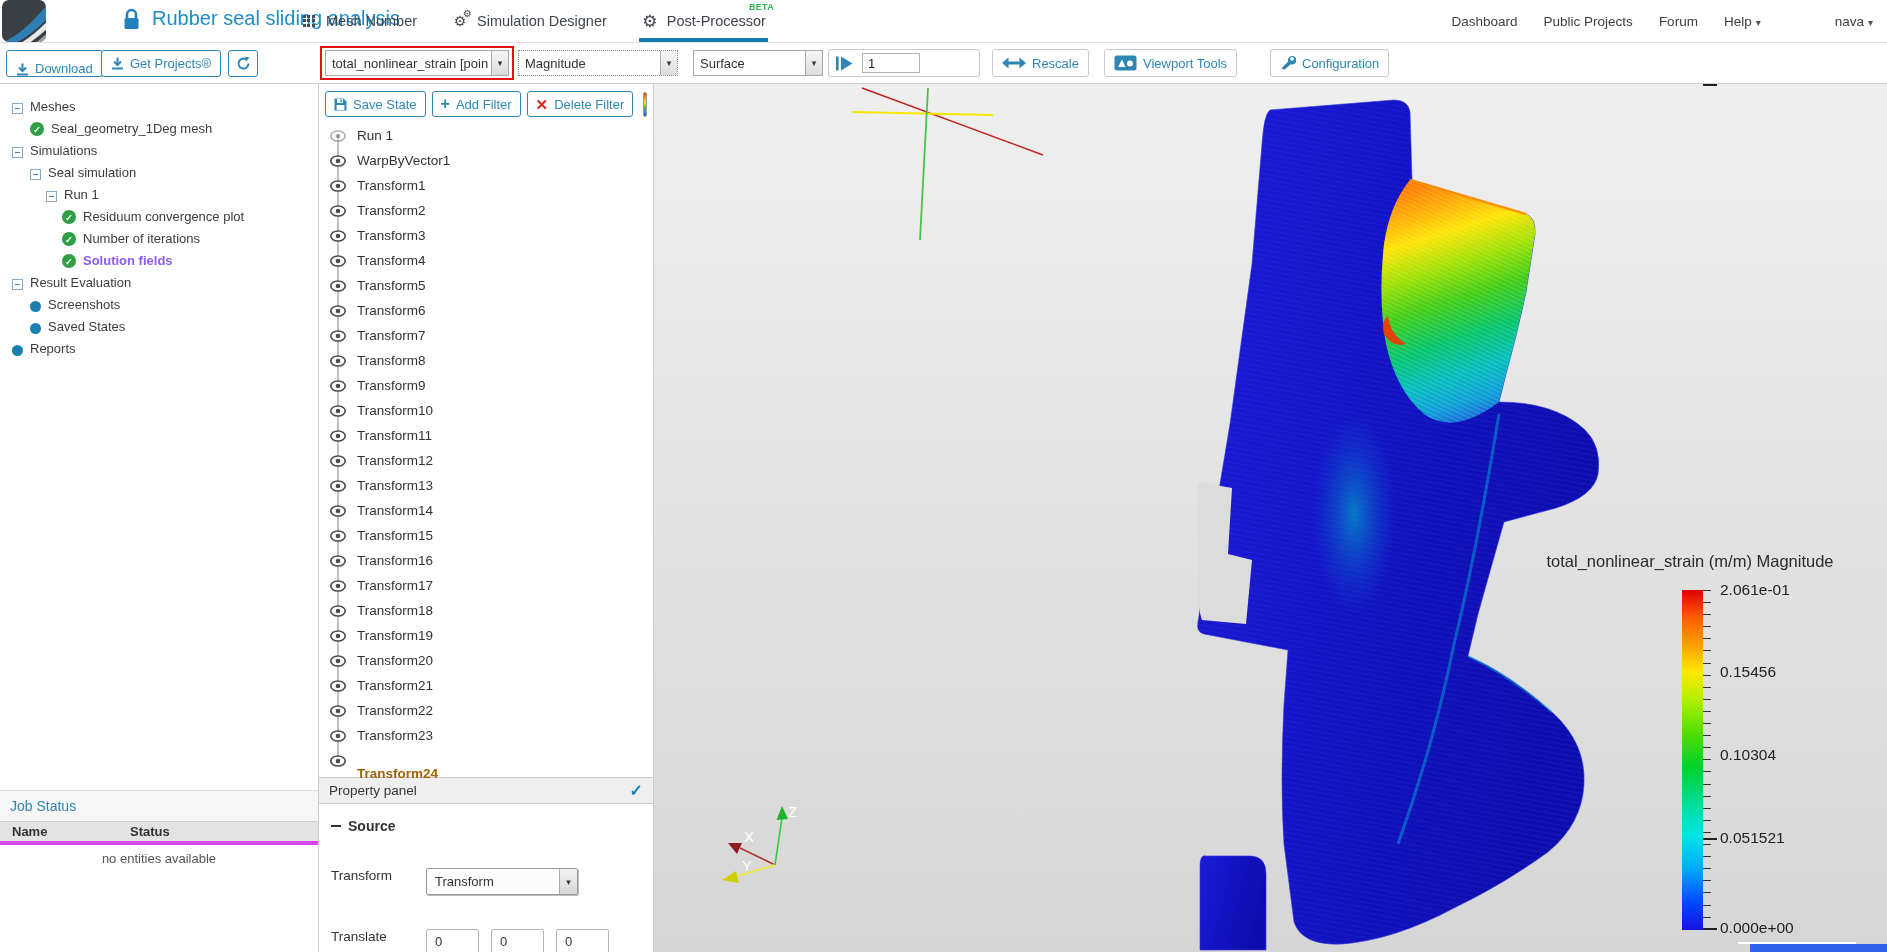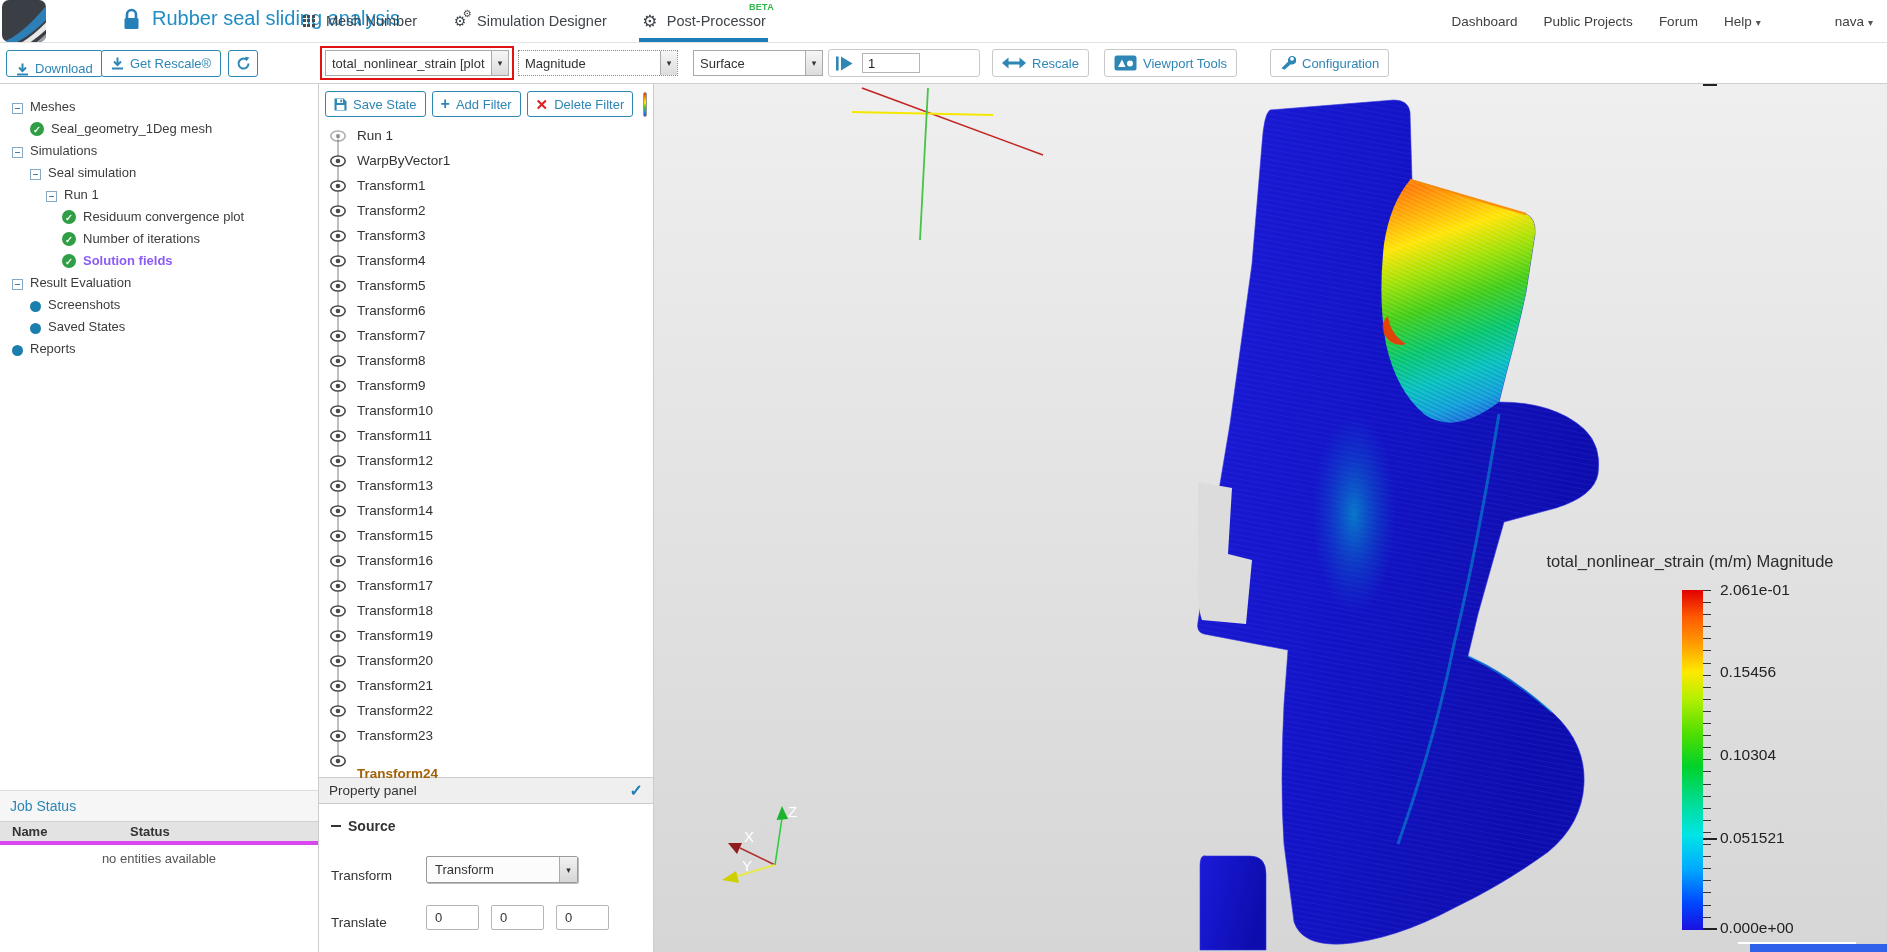--- a/index.html
+++ b/index.html
@@ -87,21 +87,21 @@
   .pl-row{position:relative;height:25px;display:flex;align-items:center;gap:11px;padding-left:11px;cursor:pointer;}
   .eye{display:inline-flex;width:16px;height:12px;flex:none;}
   .pl-row[data-dim="true"] .eye{opacity:.45;}
   .pl-label{font-size:13.5px;color:#333;}
   .pl-row[data-selected="true"] .pl-label{color:#a16207;font-weight:bold;margin-top:26px;}
   .prop-bar{height:27px;margin-top:4px;background:#efefef;border-top:1px solid #ccc;border-bottom:1px solid #ccc;display:flex;align-items:center;padding:0 10px;font-size:13.5px;color:#333;}
   .prop-bar .check{margin-left:auto;color:#1a7db6;font-weight:bold;font-size:16px;}
   .source{padding:14px 12px;}
   .src-head{display:flex;align-items:center;gap:7px;font-weight:bold;color:#333;font-size:14px;cursor:pointer;}
   .minus-icon{width:10px;height:2.4px;background:#333;display:inline-block;}
-  .form-row{display:flex;align-items:flex-end;margin-top:22px;}
+  .form-row{display:flex;align-items:flex-start;margin-top:34px;}
   .form-row .flabel{width:95px;color:#333;font-size:13.5px;}
   .tf-select{width:152px;height:27px;border:1px solid #9a9a9a;background:#fcfcfc;border-radius:2px;display:flex;align-items:center;cursor:pointer;box-shadow:1px 1px 0 #bbb;}
   .tf-select .val{flex:1;padding:0 8px;color:#333;}
   .tf-select .sel-arrow{width:18px;height:100%;border-left:1px solid #aaa;background:linear-gradient(#f2f2f2,#d6d6d6);display:flex;align-items:center;justify-content:center;font-size:9px;color:#333;}
   .trio{display:flex;gap:12px;}
   .num{width:53px;height:25px;border:1px solid #b5b5b5;border-radius:2px;padding:0 8px;font-size:13px;color:#333;font-family:"Liberation Sans",sans-serif;}
 
   
   .viewport{position:absolute;left:654px;top:84px;width:1233px;height:868px;overflow:hidden;
     background:linear-gradient(180deg,#efefef 0%,#e6e6e6 35%,#d6d6d6 100%);}
@@ -193,32 +193,32 @@
           <path d="M1,11.5 H12" stroke="#2e86b5" stroke-width="2"></path>
         </svg>
       <span>Download</span>
     </div>
     <div class="tbtn" style="left:101px;">
       <svg width="13" height="13" viewBox="0 0 13 13">
           <path d="M6.5,0.5 V7" stroke="#2e86b5" stroke-width="2" fill="none"></path>
           <path d="M3,4.5 L6.5,8 L10,4.5" stroke="#2e86b5" stroke-width="2" fill="none"></path>
           <path d="M1,11.5 H12" stroke="#2e86b5" stroke-width="2"></path>
         </svg>
-      <span>Get Rescale®</span>
+      <span>Get Projects®</span>
     </div>
     <div class="tbtn" style="left:228px;width:30px;justify-content:center;padding:0;">
       <svg width="15" height="15" viewBox="0 0 15 15">
         <path d="M12.5,7.5 a5,5 0 1 1 -1.7,-3.7" fill="none" stroke="#2e86b5" stroke-width="2"></path>
         <polygon points="9.2,0.8 13.4,1.6 10.4,5.2" fill="#2e86b5"></polygon>
       </svg>
     </div>
 
     <div class="red-annotation"></div>
     <div class="fake-select" id="sel-field">
-      <span class="val">total_nonlinear_strain [plot</span>
+      <span class="val">total_nonlinear_strain [poin</span>
         <span class="sel-arrow">▾</span>
     </div>
     <div class="fake-select" id="sel-component">
       <span class="val">Magnitude</span>
         <span class="sel-arrow">▾</span>
     </div>
     <div class="fake-select" id="sel-representation">
       <span class="val">Surface</span>
         <span class="sel-arrow">▾</span>
     </div>

